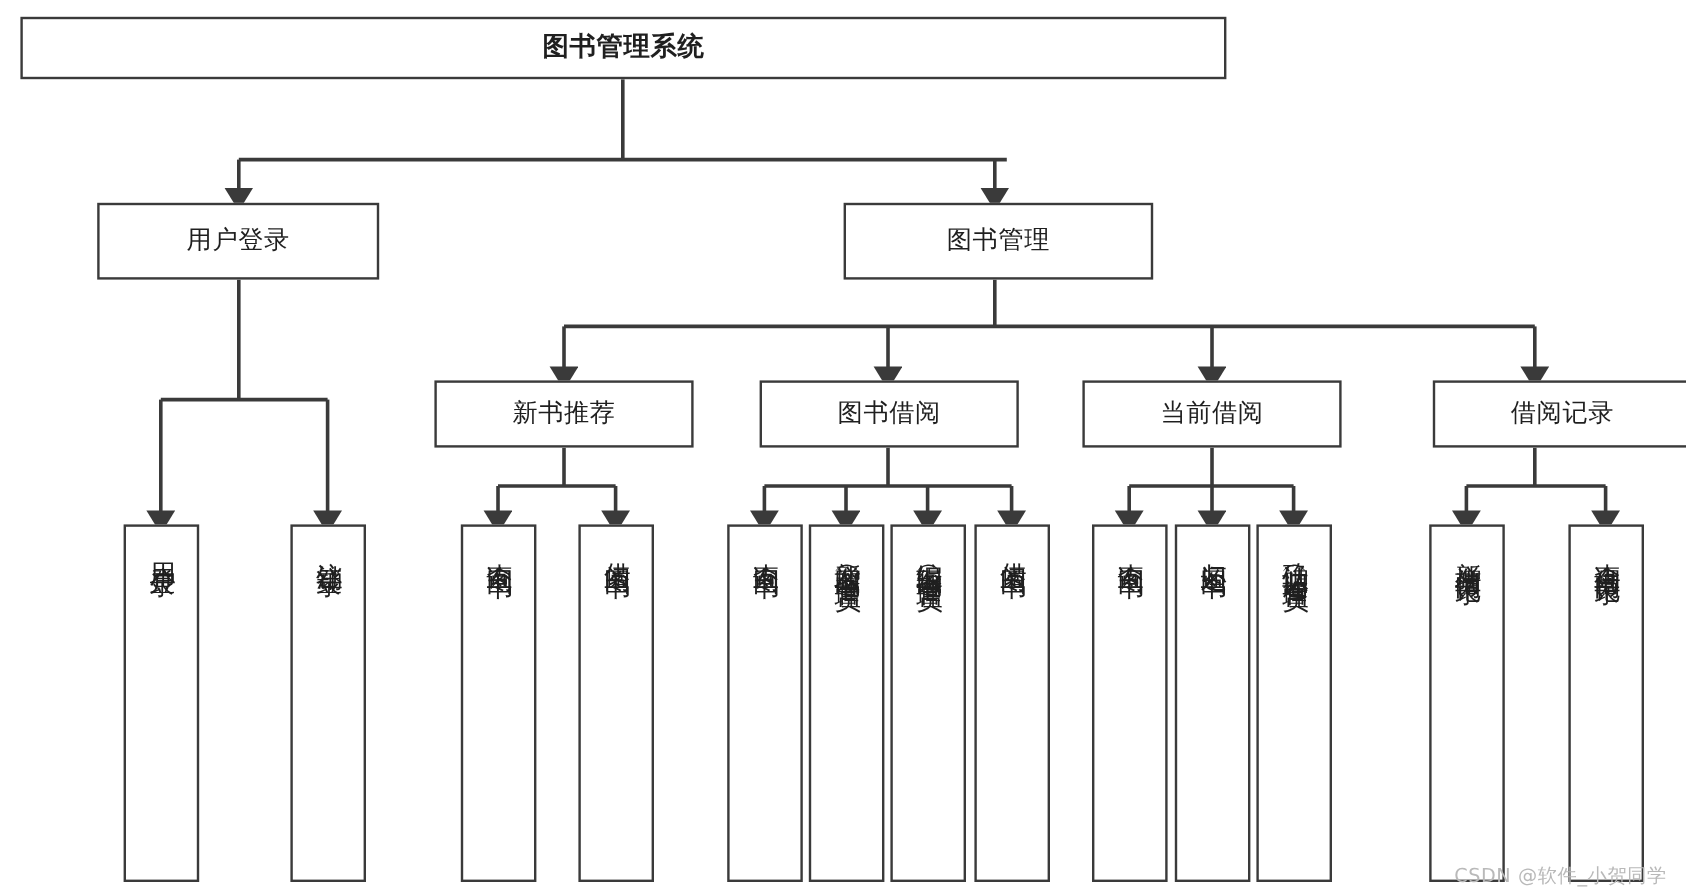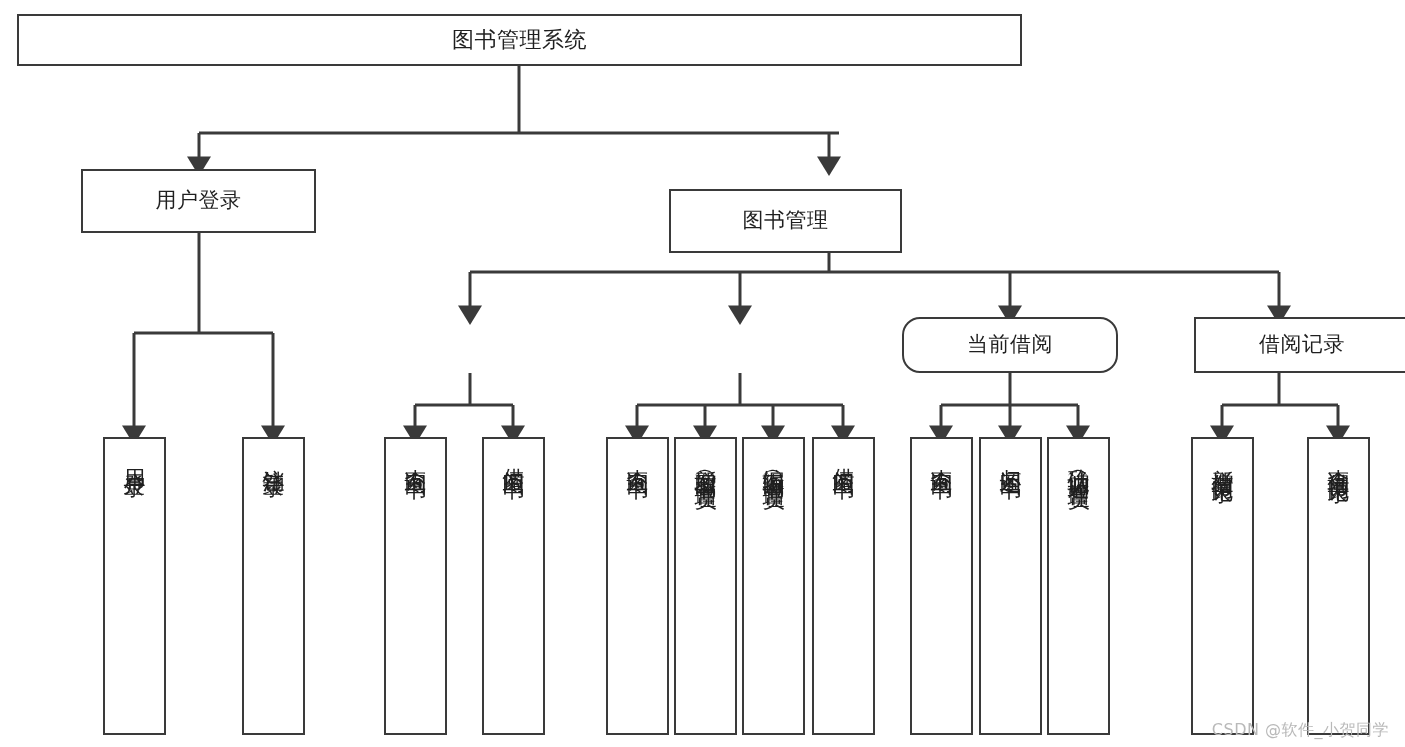--- a/index.html
+++ b/index.html
@@ -38,20 +38,21 @@
     letter-spacing:0.5px;
     color:#1f1f1f;
     white-space:pre-line;
   }
   
   .node.horiz .label{
     font-size:21px;
   }
   .node.root .label{
     font-size:22px;
+    font-weight:bold;
   }
   
   .node.leaf{
     align-items:flex-start;
     justify-content:center;
     padding-top:12px;
   }
   .node.leaf .label{
     writing-mode:vertical-rl;
     text-orientation:upright;
@@ -128,27 +129,33 @@
   </svg>
 
   <div class="node horiz root" style="left:17px;top:14px;width:1005px;height:52px;">
     <span class="label">图书管理系统</span>
   </div>
 
   <div class="node horiz" style="left:81px;top:169px;width:235px;height:64px;">
     <span class="label">用户登录</span>
   </div>
 
-  <div class="node horiz" style="left:669px;top:169px;width:233px;height:64px;margin-top:20px;">
+  <div class="node horiz" style="left:703px;top:169px;width:258px;height:64px;">
     <span class="label">图书管理</span>
   </div>
 
-
-
-  <div class="node horiz" style="left:902px;top:317px;width:216px;height:56px;border-radius:18px;">
+  <div class="node horiz" style="left:362px;top:317px;width:216px;height:56px;">
+    <span class="label">新书推荐</span>
+  </div>
+
+  <div class="node horiz" style="left:633px;top:317px;width:216px;height:56px;">
+    <span class="label">图书借阅</span>
+  </div>
+
+  <div class="node horiz" style="left:902px;top:317px;width:216px;height:56px;">
     <span class="label">当前借阅</span>
   </div>
 
   <div class="node horiz" style="left:1172px;top:317px;width:216px;height:56px;margin-left:22px;">
     <span class="label">借阅记录</span>
   </div>
 
   <div class="node leaf" style="left:103px;top:437px;width:63px;height:298px;">
     <span class="label">用户登录</span>
   </div>

